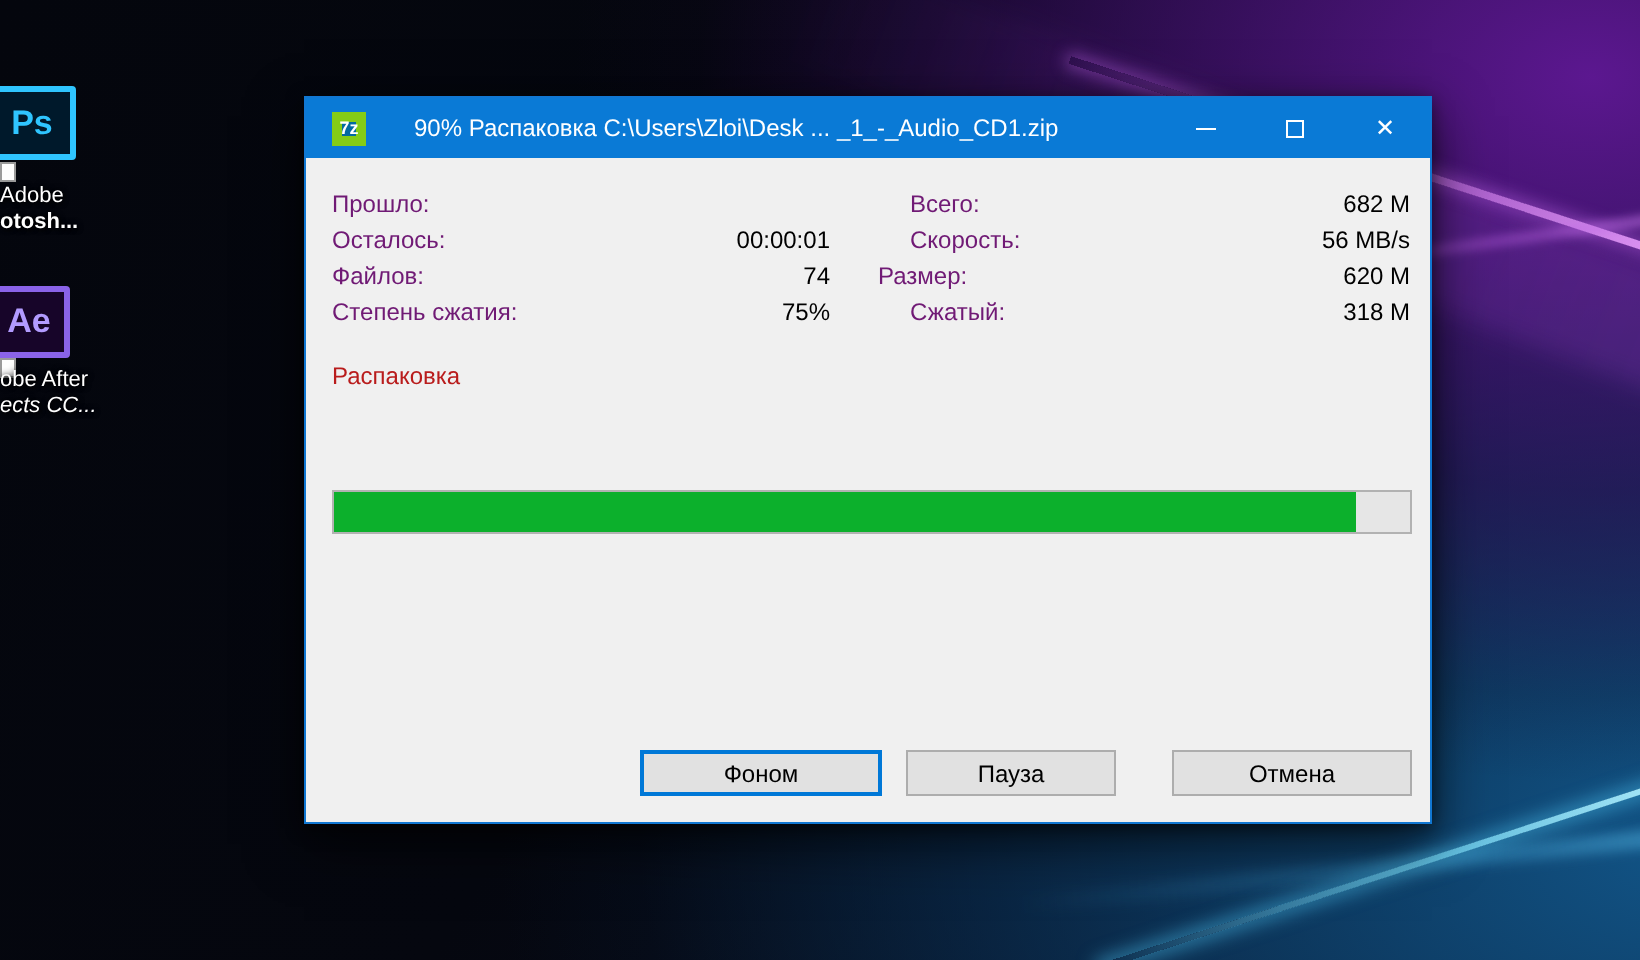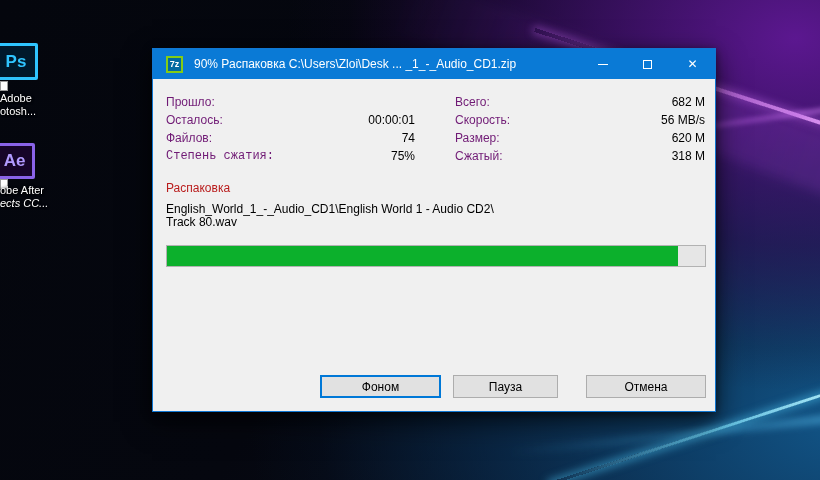--- a/index.html
+++ b/index.html
@@ -54,24 +54,24 @@
                 text-shadow:1px 1px 2px #000, 0 0 3px #000; white-space:nowrap; }
 
   
   .window {
     position:absolute; left:152px; top:48px; width:564px; height:364px;
     border:1px solid #1177d2; background:#f0f0f0;
     box-shadow:0 10px 26px rgba(0,0,0,0.65), 0 2px 8px rgba(0,0,0,0.5);
   }
   .titlebar { position:absolute; left:0; top:0; right:0; height:30px; background:#0a7ad6;
               display:flex; align-items:center; }
-  .app-icon { margin-left:13px; width:17px; height:17px; background:#0369a1; border:2px solid #84cc16;
+  .app-icon { margin-left:13px; width:17px; height:17px; background:#0369a1; border:5px solid #84cc16;
               color:#fff; font-size:9px; font-weight:bold; display:flex; align-items:center;
               justify-content:center; letter-spacing:0; }
-  .title-text { color:#fff; font-size:12px; margin-left:11px; white-space:nowrap; overflow:hidden; flex:1; }
+  .title-text { color:#fff; font-size:12px; margin-left:24px; white-space:nowrap; overflow:hidden; flex:1; }
   .controls { display:flex; height:30px; }
   .ctrl { width:45px; height:30px; display:flex; align-items:center; justify-content:center; cursor:default; }
   .glyph-min { width:10px; height:1px; background:#fff; }
   .glyph-max { width:9px; height:9px; border:1px solid #fff; }
   .glyph-close { color:#fff; font-size:12px; line-height:12px; }
 
   .client { position:absolute; left:0; top:30px; right:0; bottom:0; background:#f0f0f0; }
   .stat-label { position:absolute; font-size:12px; color:#701a75; white-space:nowrap; }
   .stat-value { position:absolute; font-size:12px; color:#000; text-align:right; width:142px; white-space:nowrap; }
 
@@ -100,21 +100,21 @@
   <div class="beam beam-magenta-soft"></div>
   <div class="beam beam-cyan-soft"></div>
   <div class="beam beam-cyan-bright"></div>
 
   <div class="desk-icon">
     <div class="tile tile-ps">
       <span>Ps</span>
     </div>
     <div class="shortcut-badge badge-ps"></div>
     <div class="icon-label" style="top:92px;">Adobe</div>
-    <div class="icon-label" style="top:105px;">otosh...</div>
+    <div class="icon-label" style="top:105px;font-weight:bold;">otosh...</div>
   </div>
 
   <div class="desk-icon">
     <div class="tile tile-ae">
       <span>Ae</span>
     </div>
     <div class="shortcut-badge badge-ae"></div>
     <div class="icon-label" style="top:184px;">obe After</div>
     <div class="icon-label" style="top:197px;font-style:italic;">ects CC...</div>
   </div>
@@ -136,35 +136,33 @@
       </div>
     </div>
 
     <div class="client">
 
       <div class="stat-label" style="left:13px; top:16px;">Прошло:</div>
       <div class="stat-label" style="left:13px; top:34px;">Осталось:</div>
       <div class="stat-value" style="left:120px; top:34px;">00:00:01</div>
       <div class="stat-label" style="left:13px; top:52px;">Файлов:</div>
       <div class="stat-value" style="left:120px; top:52px;">74</div>
-      <div class="stat-label" style="left:13px; top:70px;font-family:Liberation Mono, monospace;">Степень сжатия:</div>
+      <div class="stat-label" style="left:13px; top:70px;">Степень сжатия:</div>
       <div class="stat-value" style="left:120px; top:70px;">75%</div>
 
       <div class="stat-label" style="left:302px; top:16px;">Всего:</div>
       <div class="stat-value" style="left:410px; top:16px;">682 M</div>
       <div class="stat-label" style="left:302px; top:34px;">Скорость:</div>
       <div class="stat-value" style="left:410px; top:34px;">56 MB/s</div>
-      <div class="stat-label" style="left:302px; top:52px;">Размер:</div>
+      <div class="stat-label" style="left:286px; top:52px;">Размер:</div>
       <div class="stat-value" style="left:410px; top:52px;">620 M</div>
       <div class="stat-label" style="left:302px; top:70px;">Сжатый:</div>
       <div class="stat-value" style="left:410px; top:70px;">318 M</div>
 
       <div class="section-label">Распаковка</div>
-      <div class="current-path">English_World_1_-_Audio_CD1\English World 1 - Audio CD2\
-Track 80.wav</div>
 
       <div class="progress-track">
         <div class="progress-fill" style="width: 95%;"></div>
       </div>
 
       <button class="dlg-btn btn-pause">Пауза</button>
       <button class="dlg-btn btn-background btn-default">Фоном</button>
       <button class="dlg-btn btn-cancel">Отмена</button>
     </div>
   </div>

